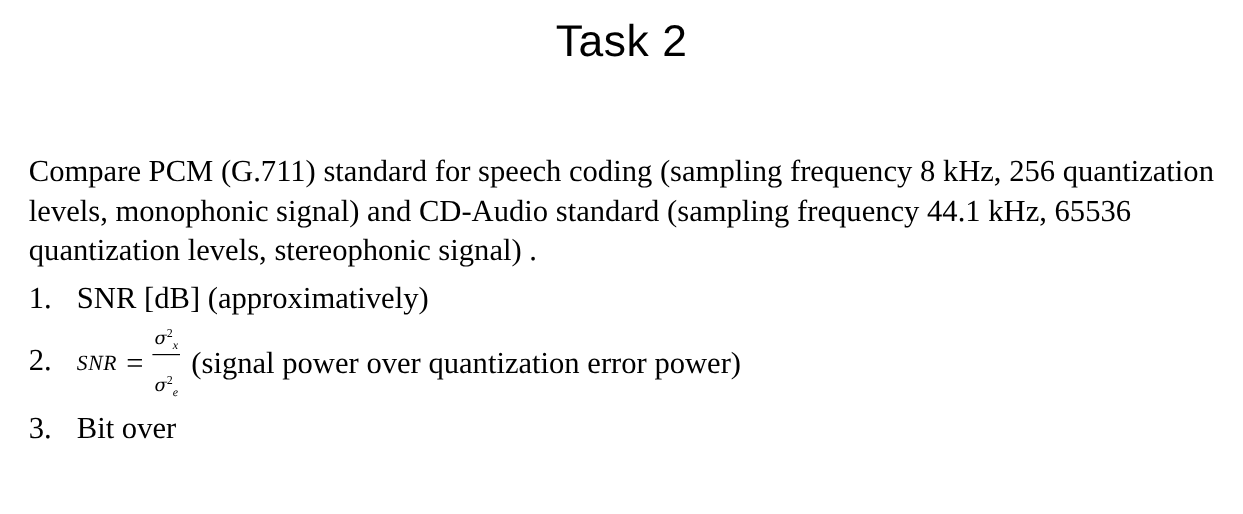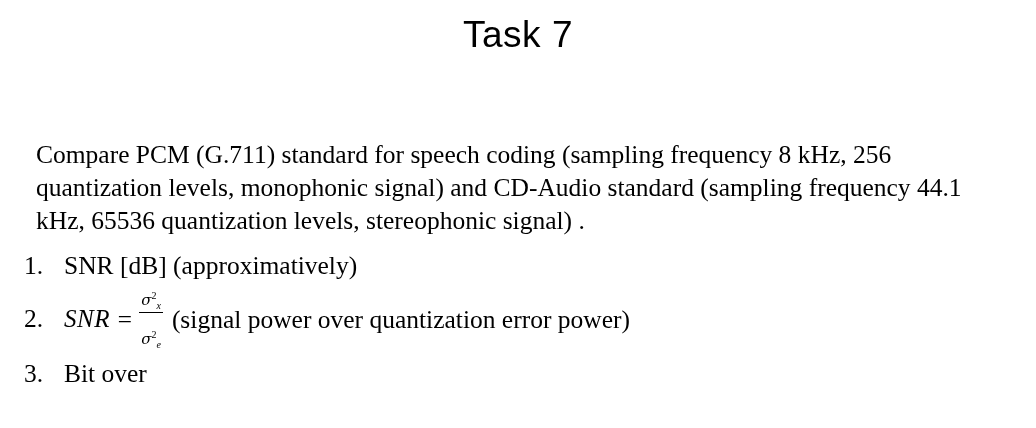--- a/index.html
+++ b/index.html
@@ -34,21 +34,21 @@
   }
   .body-block {
     position: absolute;
     top: 126px;
     left: 24px;
     width: 1000px;
     font-size: 25.5px;
     line-height: 1.30;
   }
   .para {
-    margin: 12px;
+    margin: 0;
     text-align: left;
   }
   .list {
     margin: 0;
     padding: 0;
     list-style: none;
   }
   .list-item {
     display: flex;
     align-items: baseline;
@@ -66,21 +66,21 @@
     align-items: center;
   }
   .formula {
     display: inline-flex;
     align-items: center;
     font-style: italic;
     white-space: nowrap;
   }
   .formula .snr {
     font-style: italic;
-    font-size: 25px;
+    font-size: 18px;
     letter-spacing: 0.5px;
   }
   .formula .eq {
     margin: 0 6px;
     font-style: italic;
   }
   .frac {
     display: inline-flex;
     flex-direction: column;
     align-items: center;
@@ -115,21 +115,21 @@
   .after-formula {
     margin-left: 9px;
     font-style: normal;
   }
 </style>
 </head>
 <body>
 
 <div class="slide">
 
-  <div class="slide-title">Task 7</div>
+  <div class="slide-title">Task 2</div>
 
   <div class="body-block">
 
     <p class="para">Compare PCM (G.711) standard for speech coding (sampling frequency 8 kHz, 256 quantization levels, monophonic signal)  and CD-Audio standard (sampling frequency 44.1 kHz, 65536 quantization levels, stereophonic signal) .</p>
 
     <ol class="list">
 
       <li class="list-item item-1">
         <span class="list-num">1.</span>
         <span class="list-text">SNR [dB]  (approximatively)</span>

